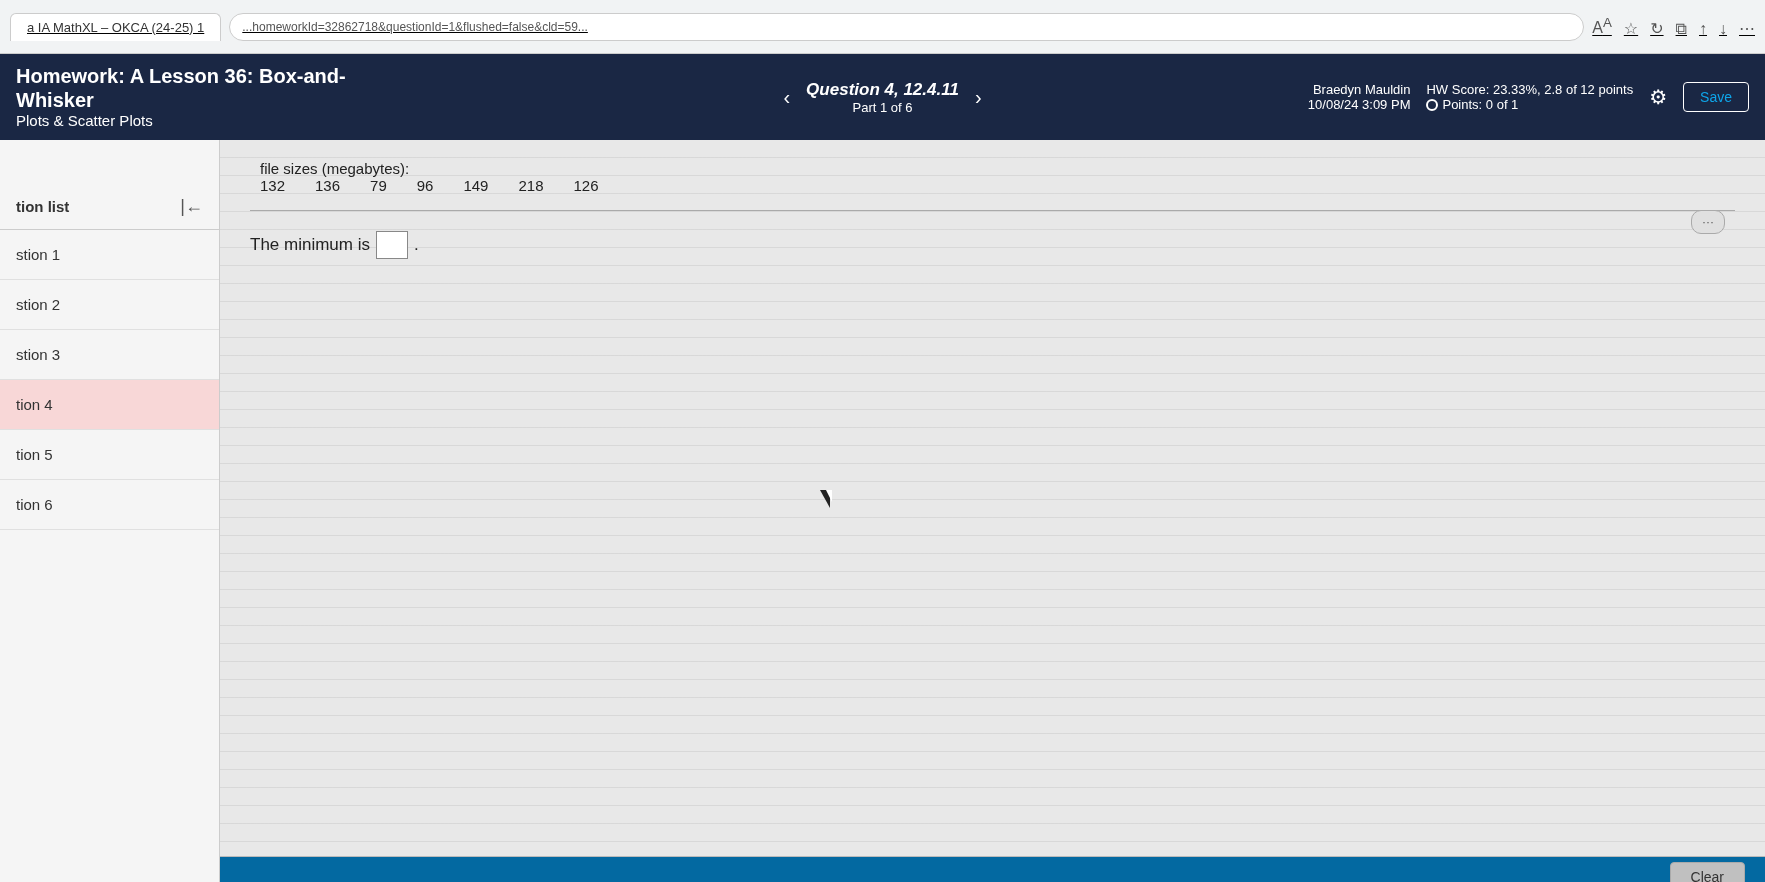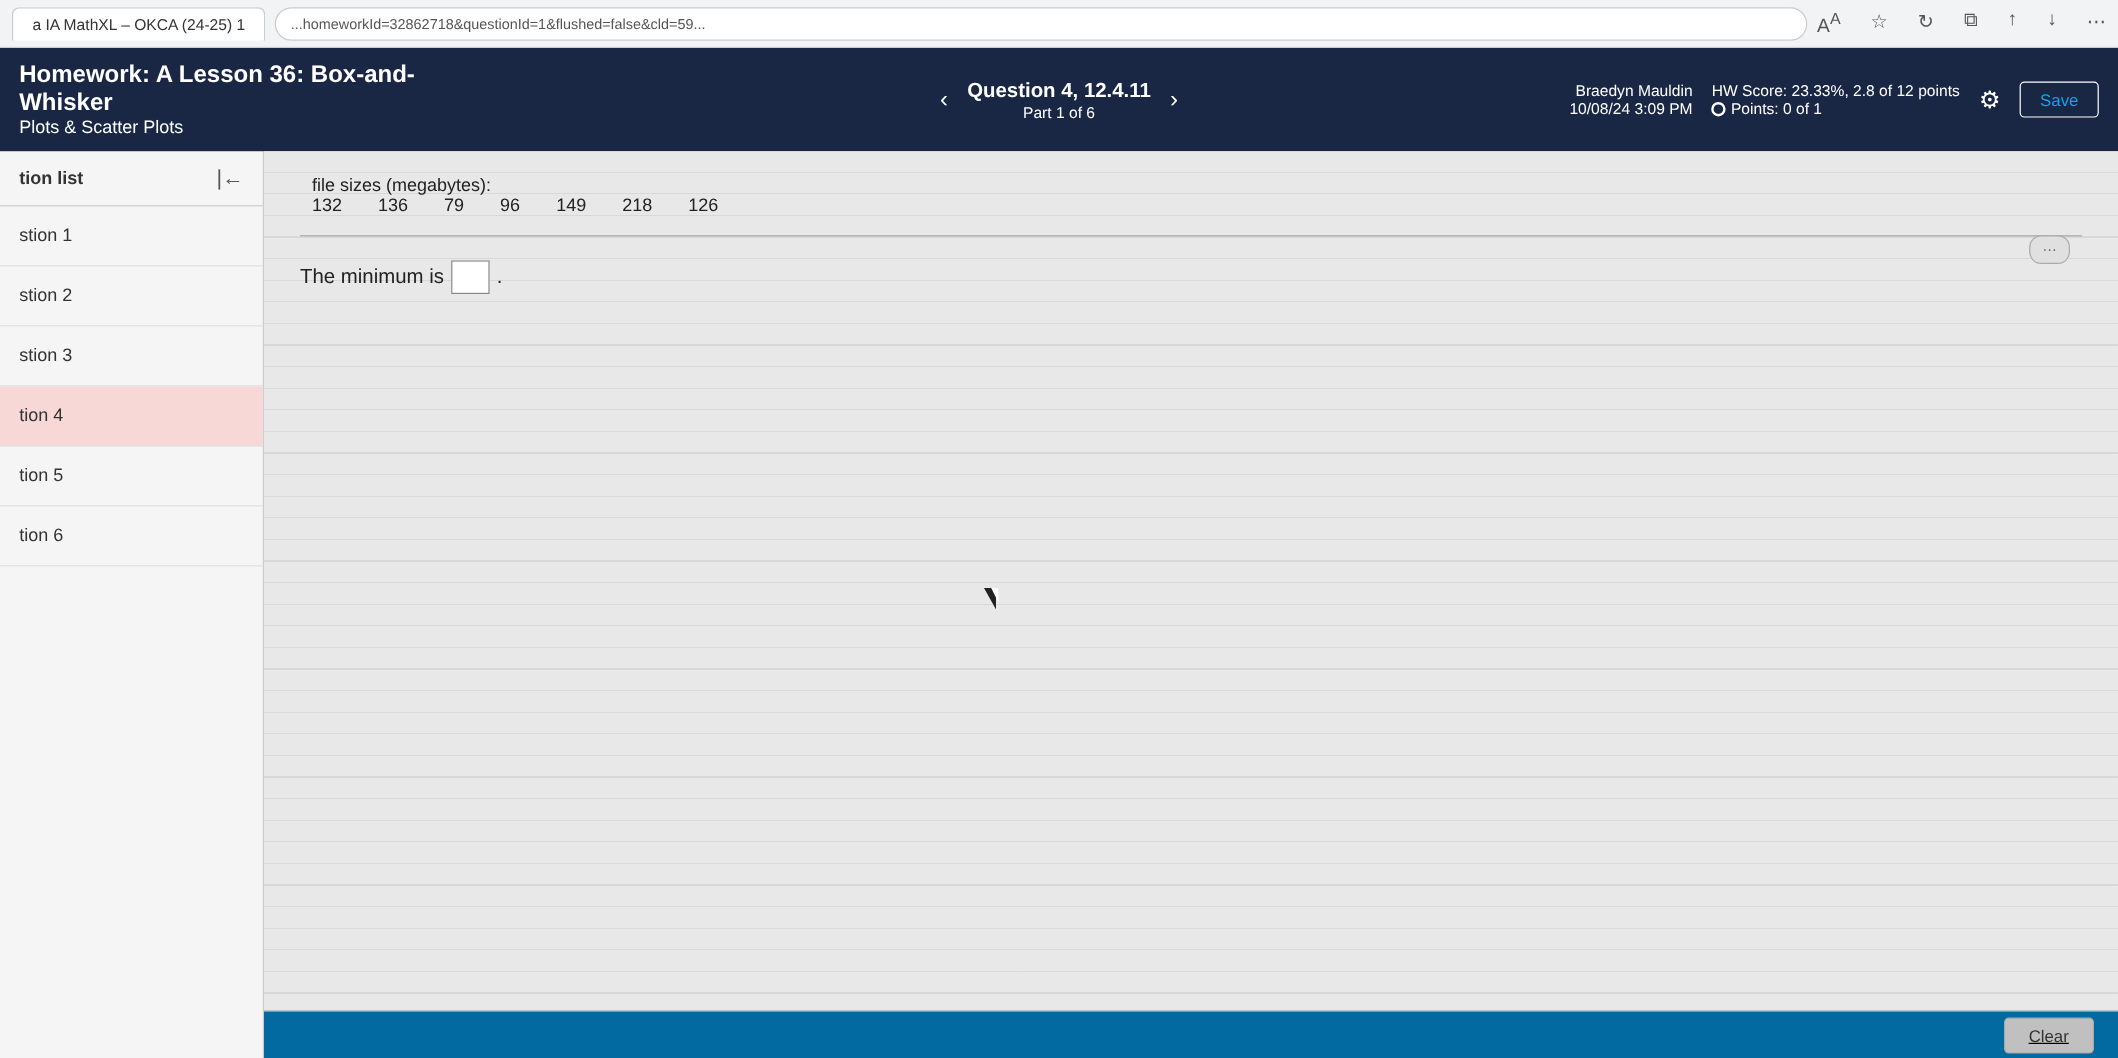--- a/index.html
+++ b/index.html
@@ -8,25 +8,26 @@
       background: #e8e8e8;
       width: 1765px;
       height: 882px;
       overflow: hidden;
       position: relative;
     }
 
     
     .browser-bar {
       background: #f1f3f4;
-      height: 40px;
+      height: 54px;
       display: flex;
       align-items: center;
       padding: 0 10px;
       border-bottom: 1px solid #ccc;
+      text-decoration: underline;
     }
     .browser-tab {
       background: #fff;
       border: 1px solid #ccc;
       border-bottom: none;
       border-radius: 6px 6px 0 0;
       padding: 6px 16px;
       font-size: 13px;
       color: #333;
       max-width: 300px;
@@ -45,23 +46,24 @@
       font-size: 12px;
       color: #555;
       display: flex;
       align-items: center;
       overflow: hidden;
       text-overflow: ellipsis;
       white-space: nowrap;
     }
     .browser-icons {
       display: flex;
-      gap: 25px;
+      gap: 12px;
       font-size: 16px;
       color: #555;
+      align-items: flex-end;
     }
 
     
     .app-container {
       display: flex;
       flex-direction: column;
       height: calc(882px - 40px);
     }
 
     
@@ -102,20 +104,21 @@
       cursor: pointer;
       padding: 4px 8px;
     }
     .question-info {
       text-align: center;
       color: white;
     }
     .question-info .q-main {
       font-size: 17px;
       font-weight: bold;
+      font-style: italic;
     }
     .question-info .q-sub {
       font-size: 13px;
     }
 
     .header-right {
       margin-left: auto;
       display: flex;
       align-items: center;
       gap: 16px;
@@ -170,20 +173,21 @@
       display: flex;
       flex-direction: column;
       overflow: hidden;
     }
     .sidebar-header {
       display: flex;
       align-items: center;
       justify-content: space-between;
       padding: 12px 16px;
       border-bottom: 1px solid #ccc;
+      margin-top: 44px;
     }
     .sidebar-header-label {
       font-size: 15px;
       font-weight: bold;
       color: #333;
     }
     .collapse-btn {
       background: none;
       border: none;
       font-size: 18px;

